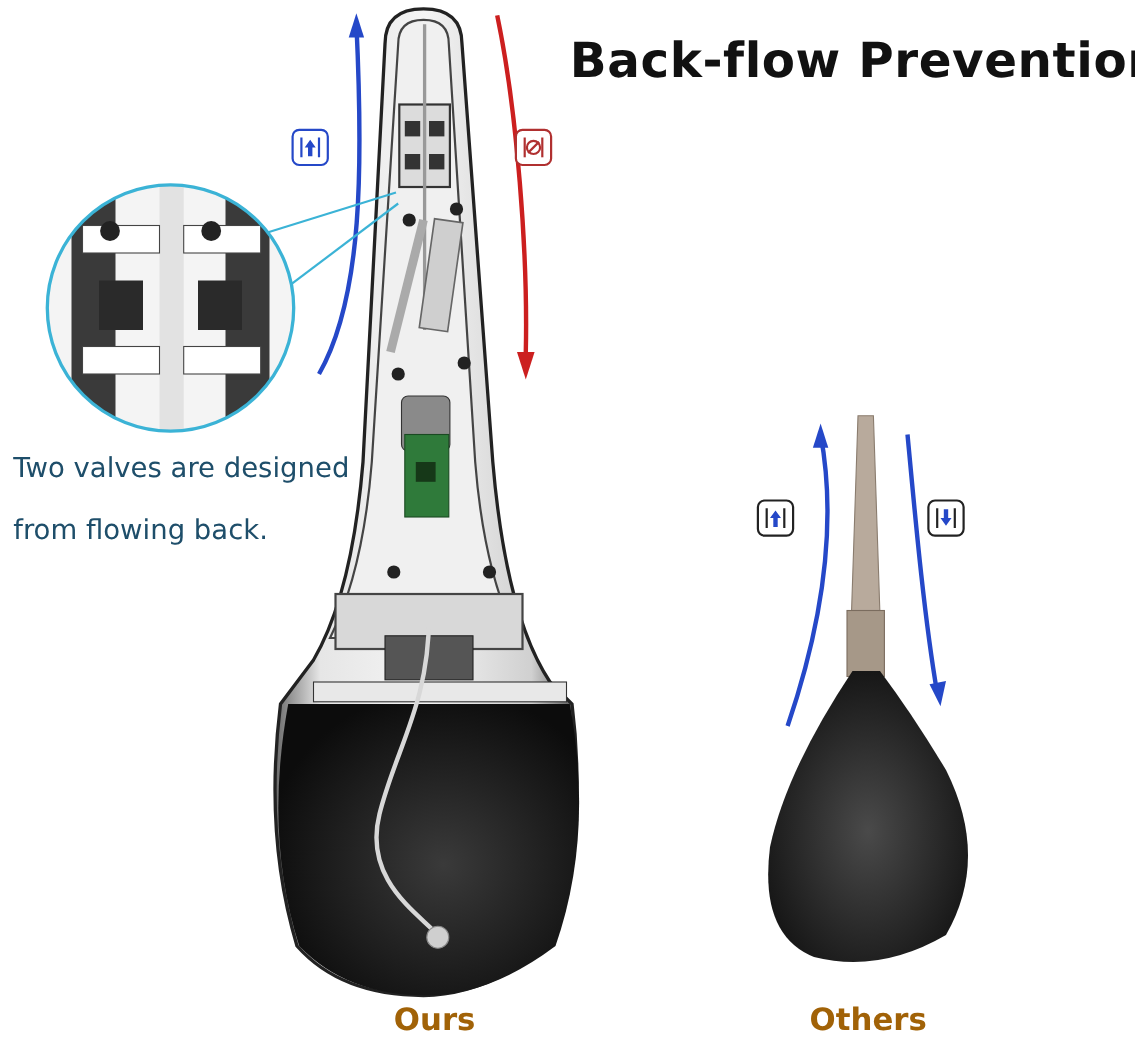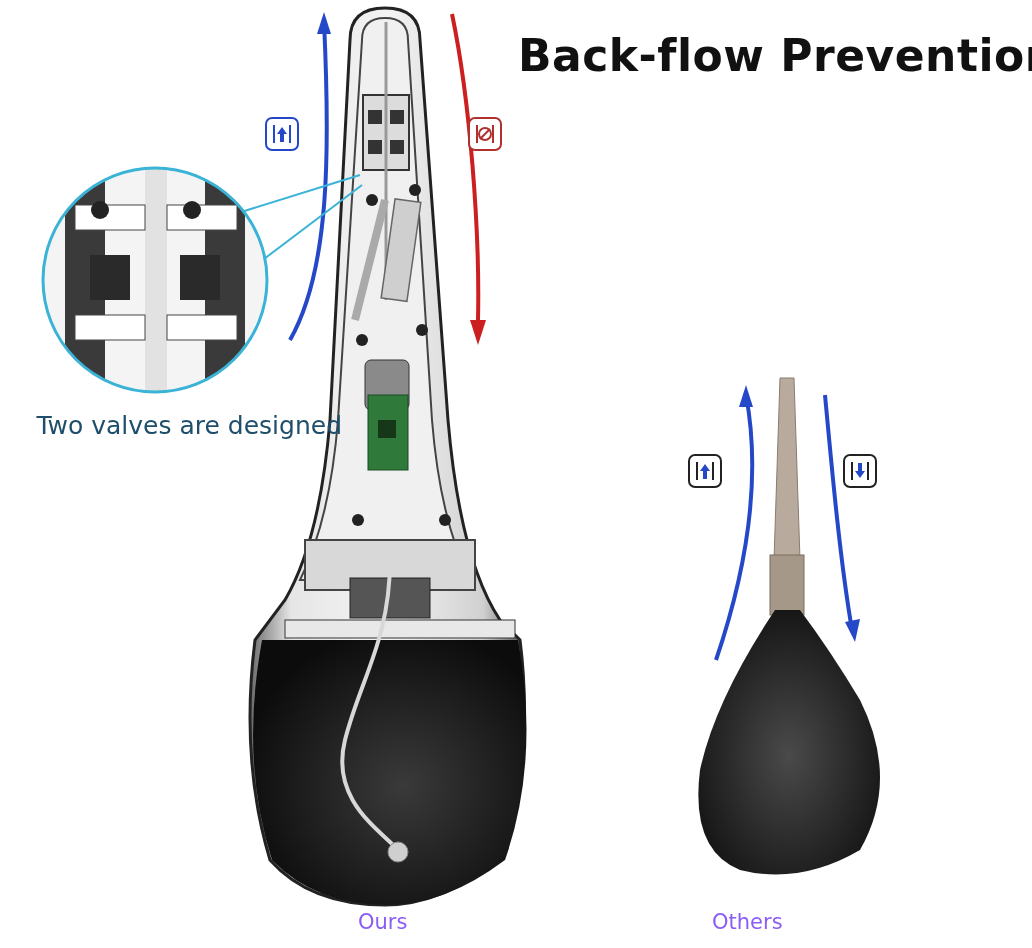--- a/index.html
+++ b/index.html
@@ -1,21 +1,21 @@
 <!DOCTYPE html>
 <html><head>
 <meta charset="utf-8">
 <style>
   html, body { margin: 0; padding: 0; background: #ffffff; }
   body { width: 1032px; height: 948px; position: relative; overflow: hidden; font-family: "DejaVu Sans", "Liberation Sans", sans-serif; }
   .abs { position: absolute; }
   .title { left: 518px; top: 30px; font-size: 44px; font-weight: bold; color: #111; letter-spacing: 0.5px; white-space: nowrap; }
-  .caption { left: 12px; top: 398px; font-size: 25px; line-height: 56px; color: #1e4e6a; width: 330px; text-align: right; }
+  .caption { left: 12px; top: 398px; font-size: 25px; line-height: 56px; color: #1e4e6a; width: 330px; }
   .caption div { white-space: nowrap; }
-  .label { font-size: 21px; color: #8b5cf6; }
+  .label { font-size: 28px; color: #a16207; font-weight: bold; }
   .icon-box { width: 34px; height: 34px; border: 2px solid; border-radius: 7px; box-sizing: border-box; background: #fff; }
   svg { display: block; }
 </style>
 </head>
 <body>
 
 <div class="abs title">Back-flow Prevention</div>
 
 <svg class="abs" style="left:0;top:0" width="1032" height="948">
   <defs>
@@ -136,16 +136,17 @@
 <div class="abs icon-box" style="left:843px;top:454px;border-color:#222;">
   <svg width="30" height="30" viewBox="0 0 30 30">
       <line x1="7" y1="6" x2="7" y2="24" stroke="#222" stroke-width="2"></line>
       <line x1="23" y1="6" x2="23" y2="24" stroke="#222" stroke-width="2"></line>
       <polygon points="15,22 10,15 13,15 13,7 17,7 17,15 20,15" fill="#2548c8"></polygon>
     </svg>
 </div>
 
 <div class="abs caption">
   <div>Two valves are designed</div>
+  <div>from flowing back.</div>
 </div>
 
 <div class="abs label" style="left:358px;top:910px;">Ours</div>
-<div class="abs label" style="left:712px;top:910px;">Others</div>
+<div class="abs label" style="left:736px;top:910px;">Others</div>
 
 </body></html>

